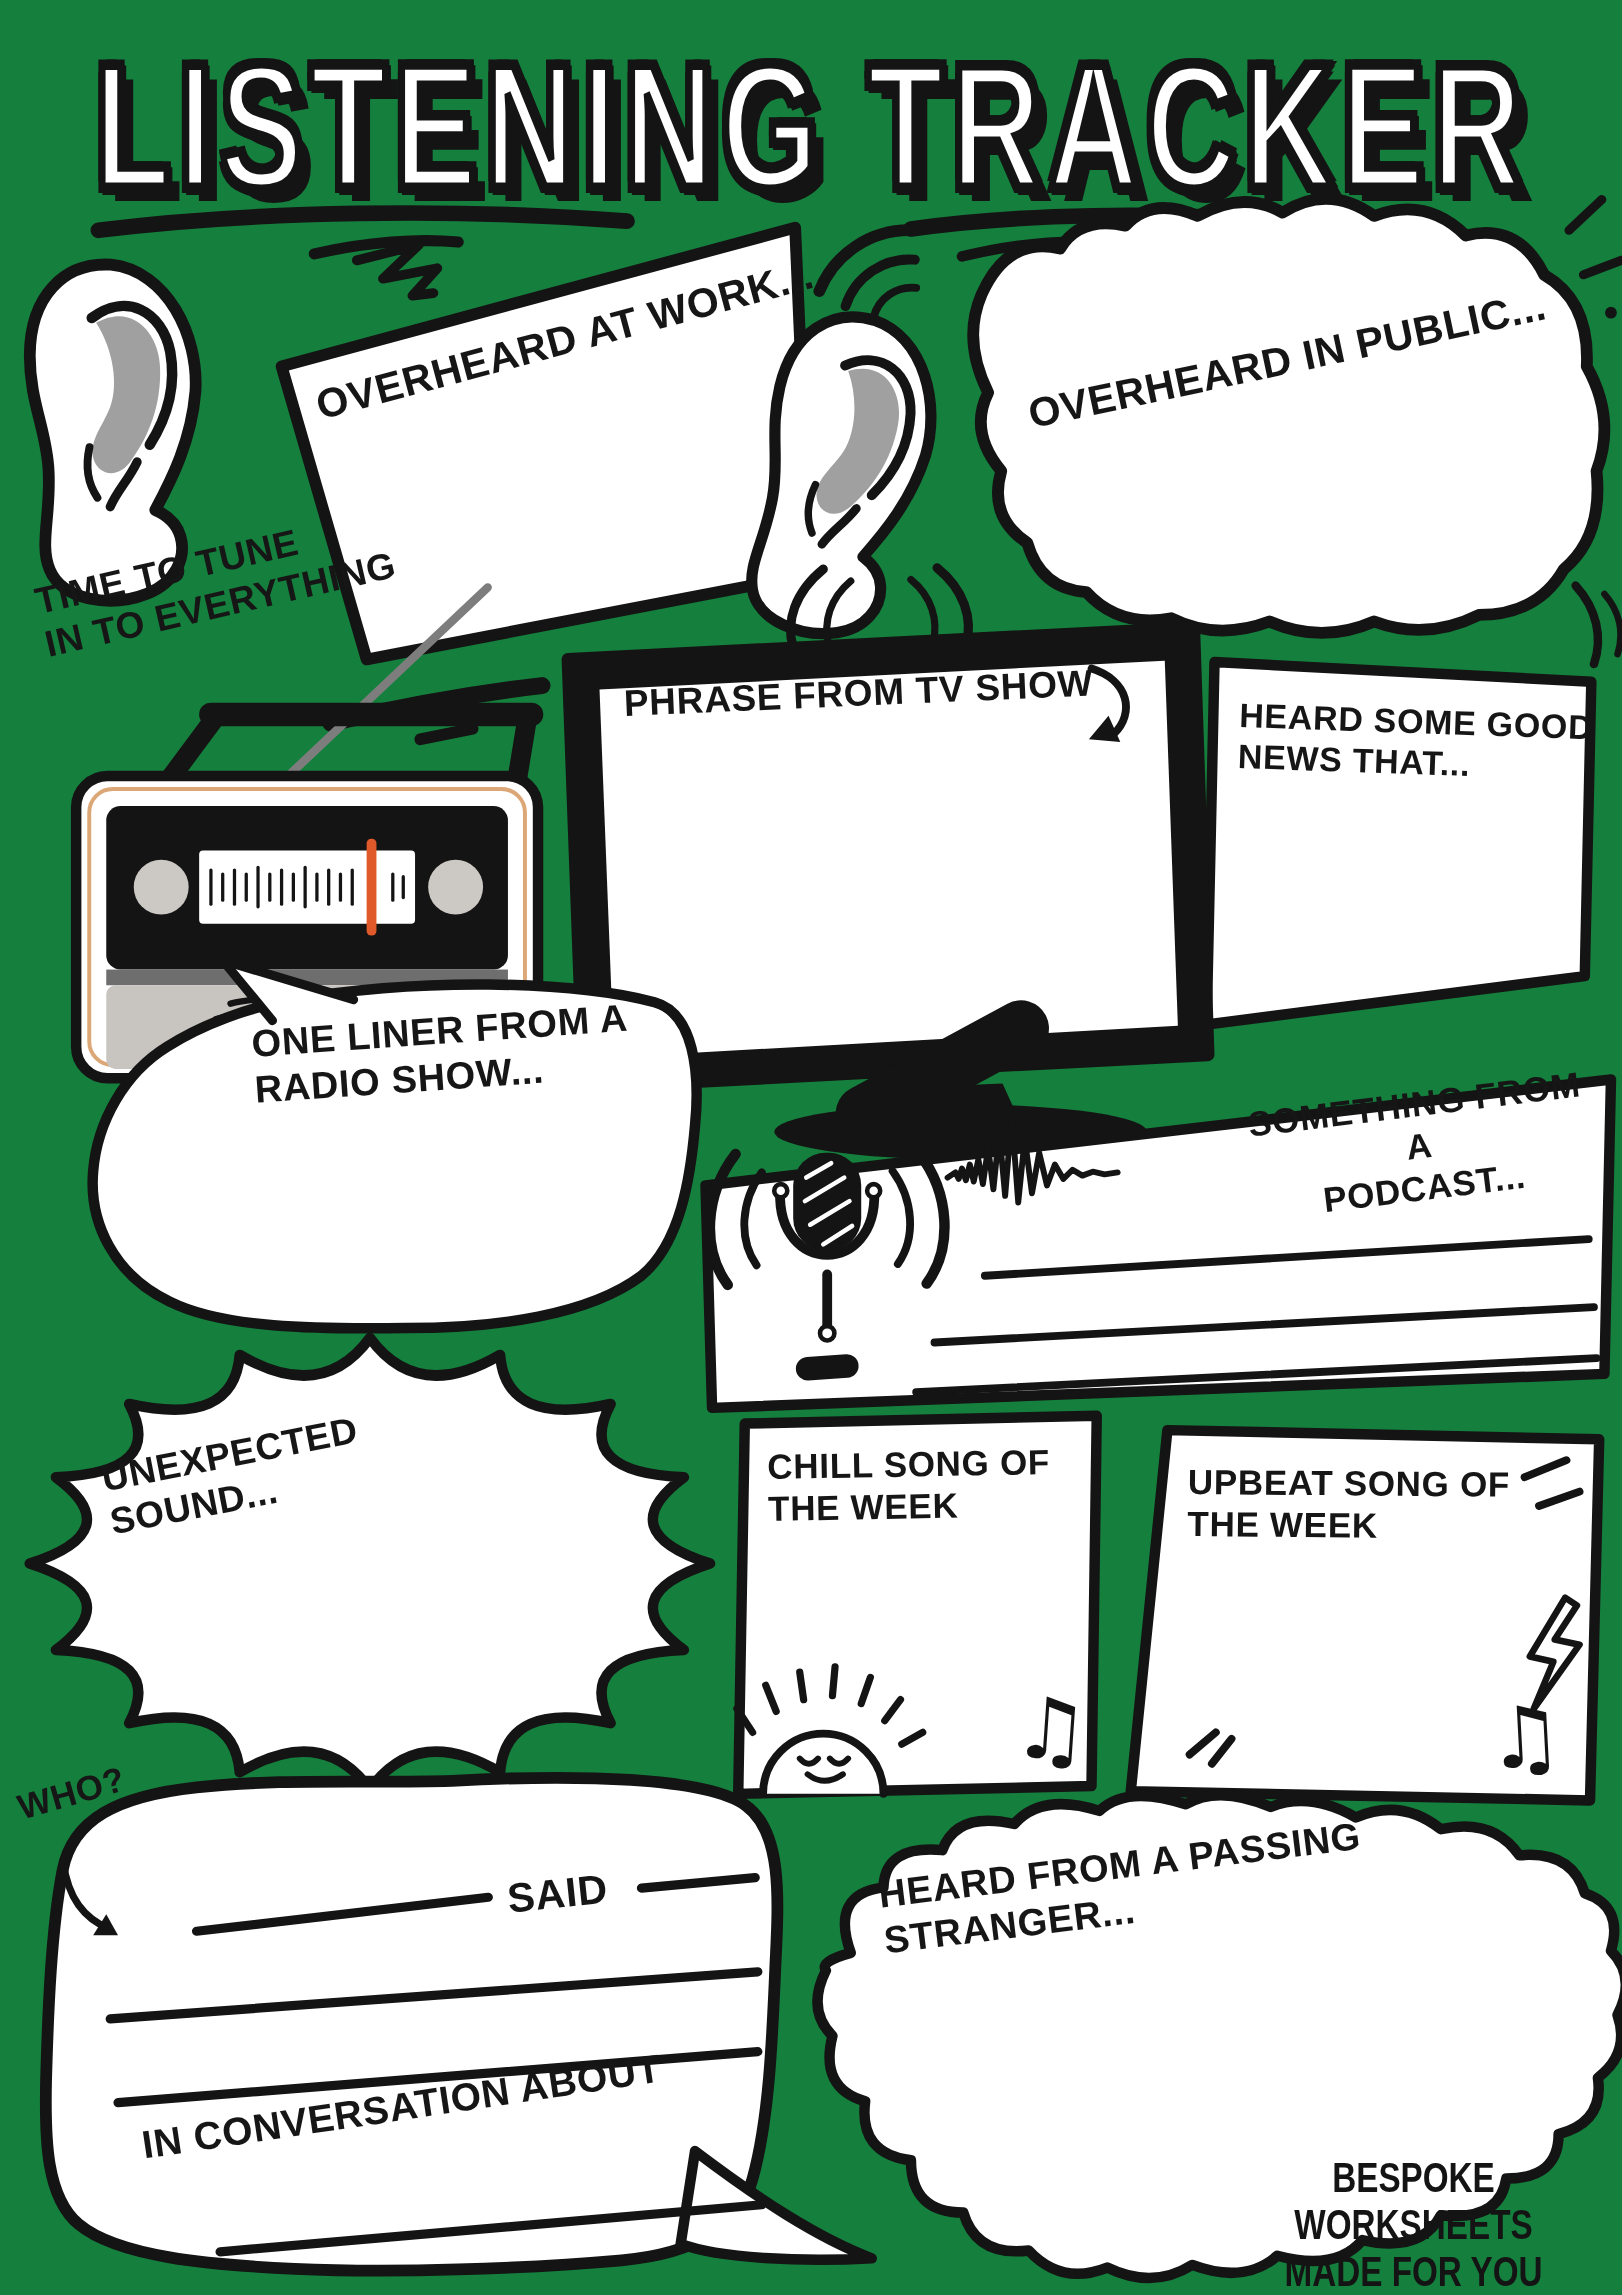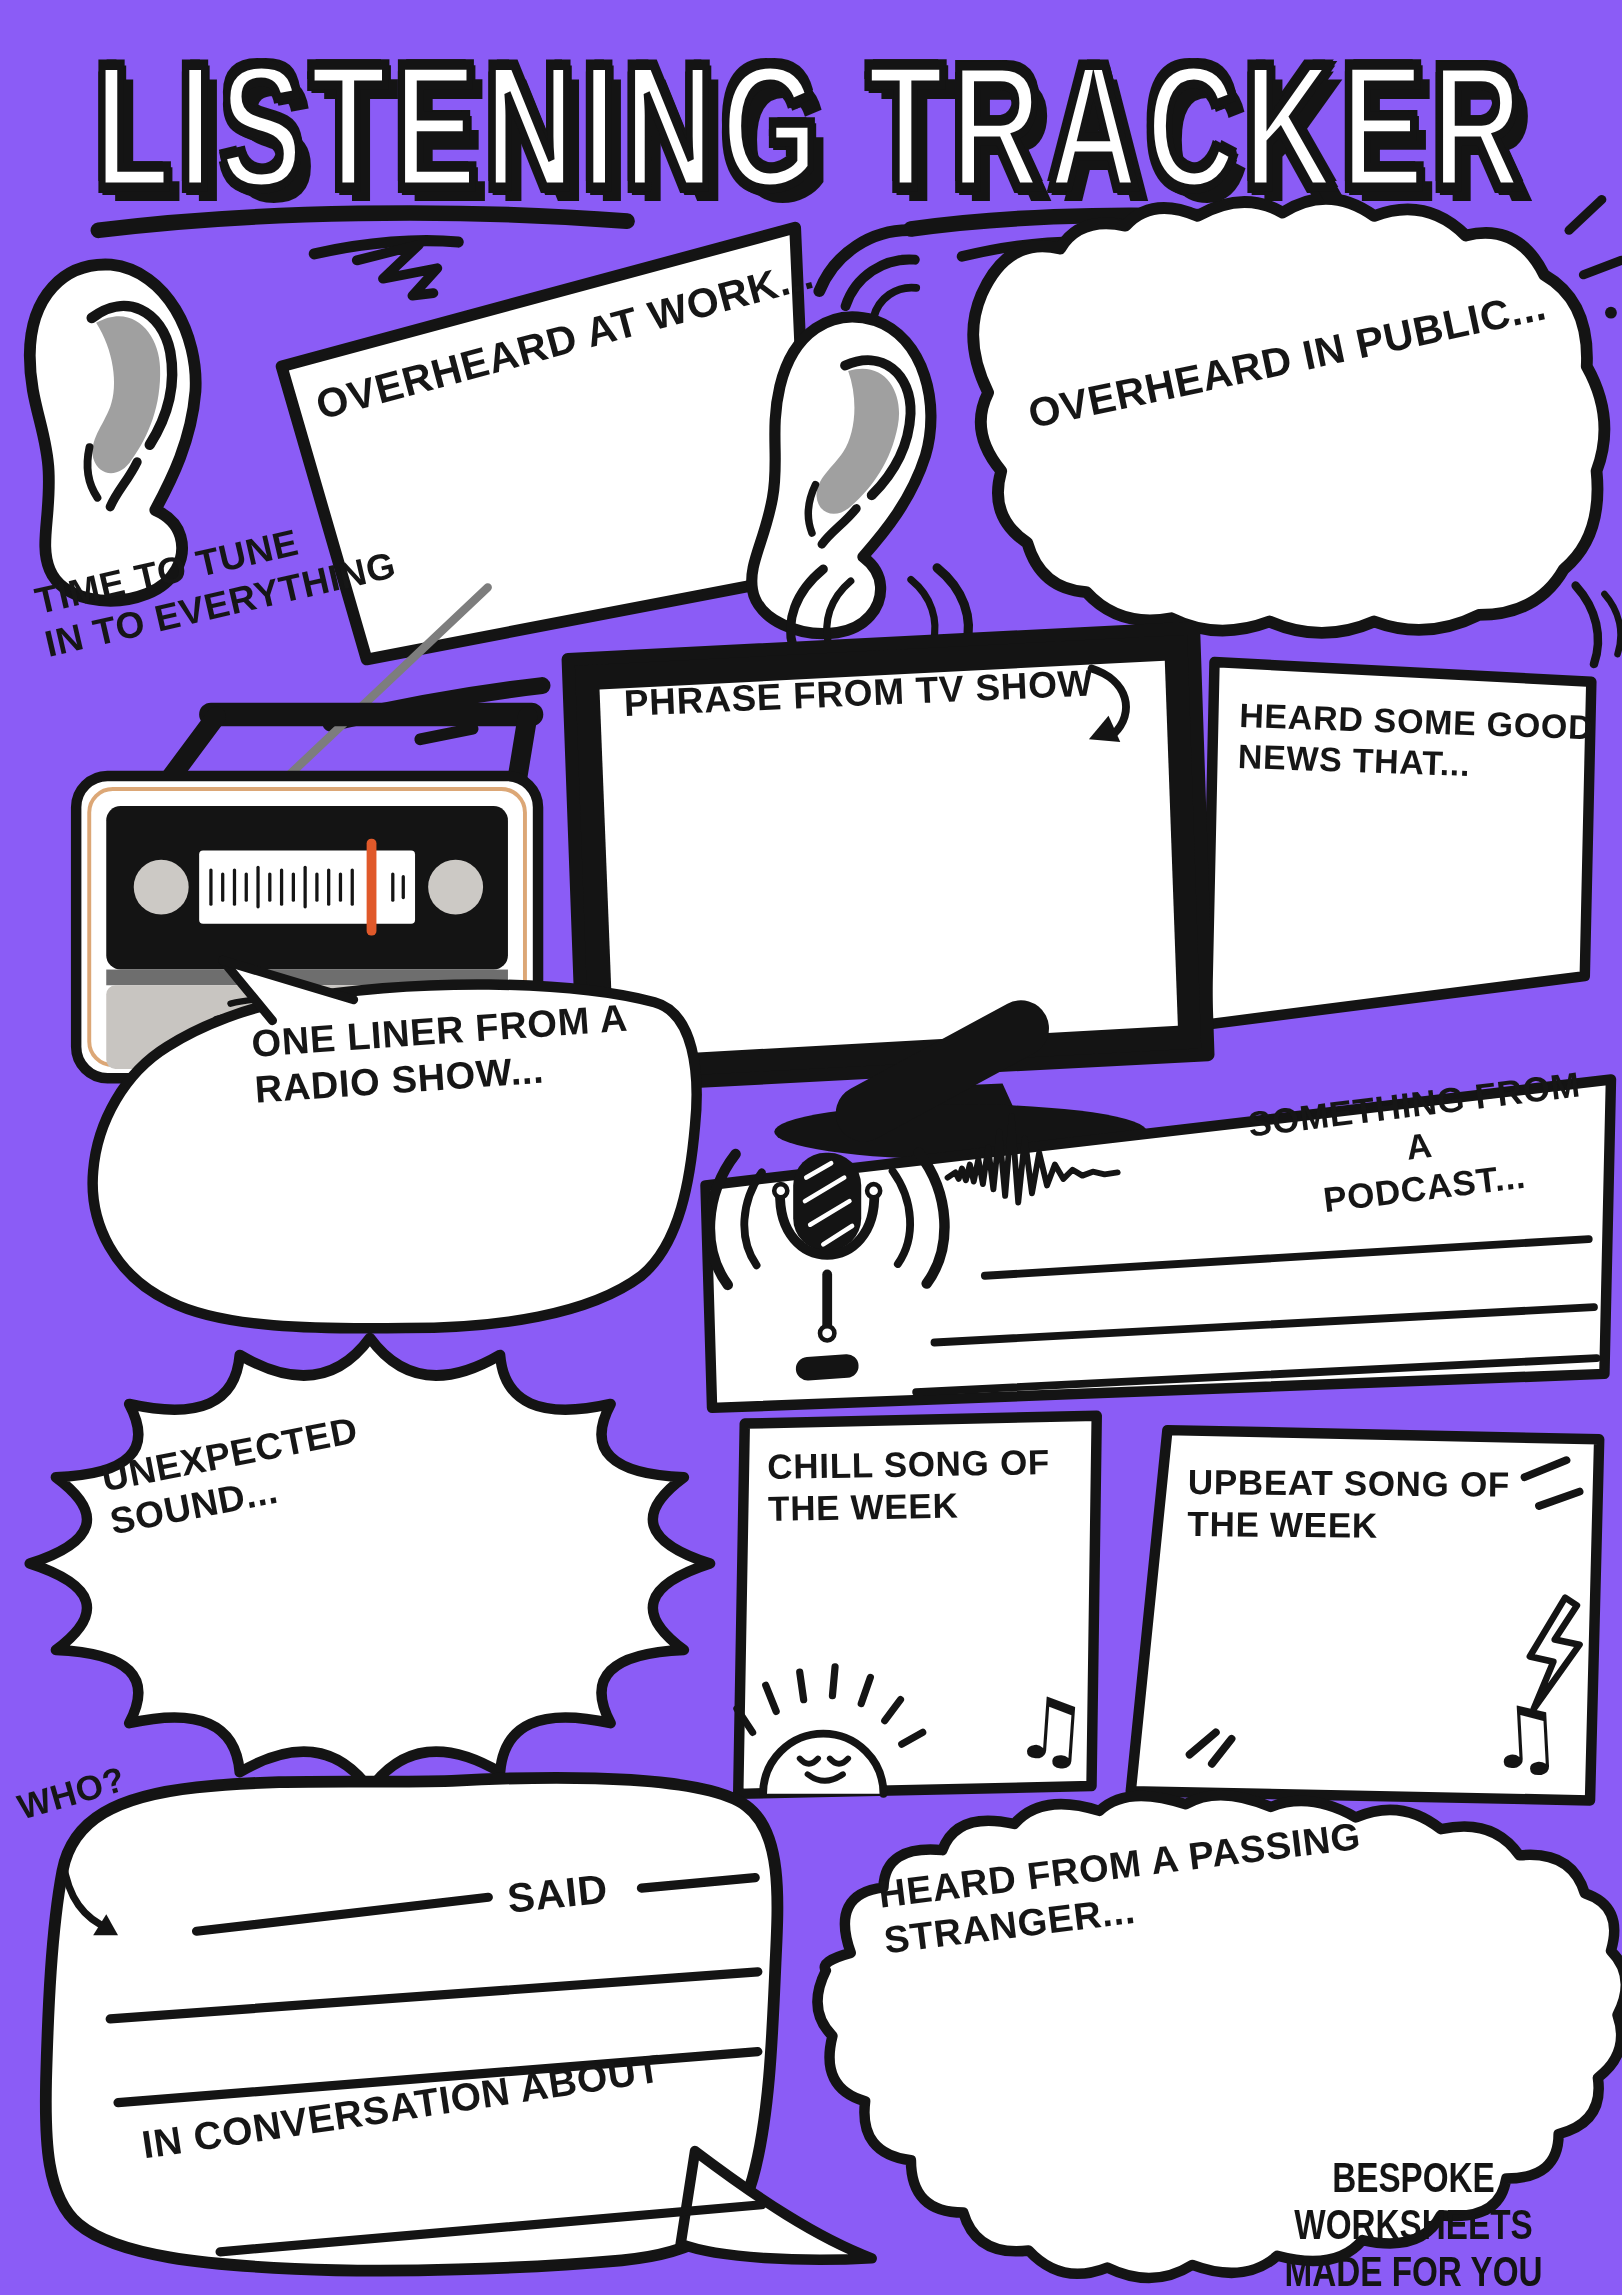--- a/index.html
+++ b/index.html
@@ -1,16 +1,16 @@
 <!DOCTYPE html>
 <html style="font-size:10.5px"><head>
 <meta charset="utf-8">
 <style>
   html,body{margin:0;padding:0;background:#e8e8e8;}
-  .page{position:relative;width:1623px;height:2295px;background:#8b5cf6;overflow:hidden;
+  .page{position:relative;width:1623px;height:2295px;background:#15803d;overflow:hidden;
         font-family:"Liberation Sans",sans-serif;}
   .art{position:absolute;left:0;top:0;}
   .title{position:absolute;left:0;right:0;top:23.6px;text-align:center;white-space:nowrap;
          font-weight:900;font-size:116px;letter-spacing:6.5px;color:#ffffff;
          -webkit-text-stroke:5.9px #141414;
          text-shadow:11.8px 9.2px 0 #141414, -3.9px -3.9px 0 #141414, 3.9px -3.9px 0 #141414,
                      -3.9px 3.9px 0 #141414, 3.9px 3.9px 0 #141414, 0 5.2px 0 #141414, 5.2px 0 0 #141414;
          transform:scale(1.08,1.52);transform-origin:center top;}
   .lbl{position:absolute;font-weight:bold;color:#161616;white-space:pre-line;
        line-height:1.2;transform-origin:left top;letter-spacing:0.7px;}

